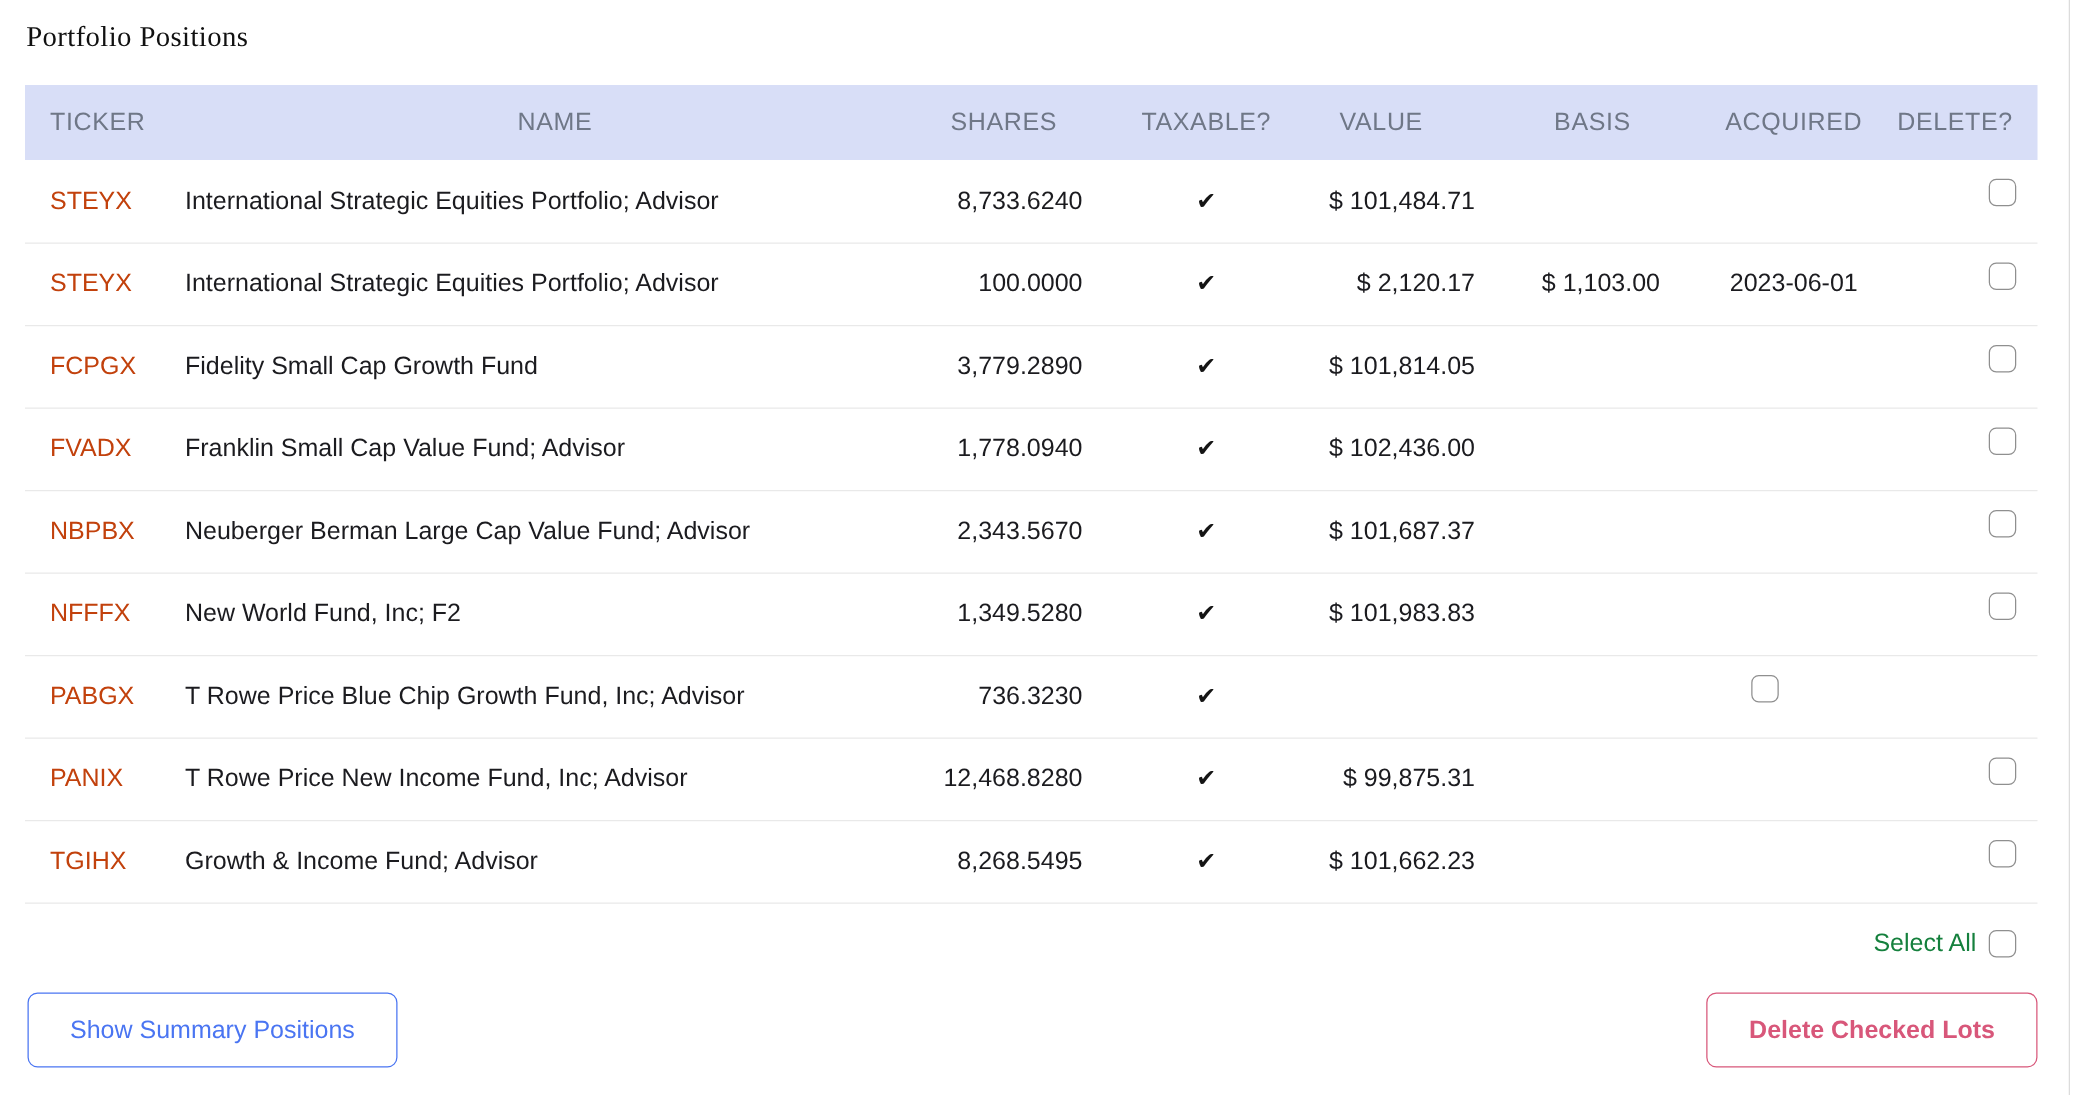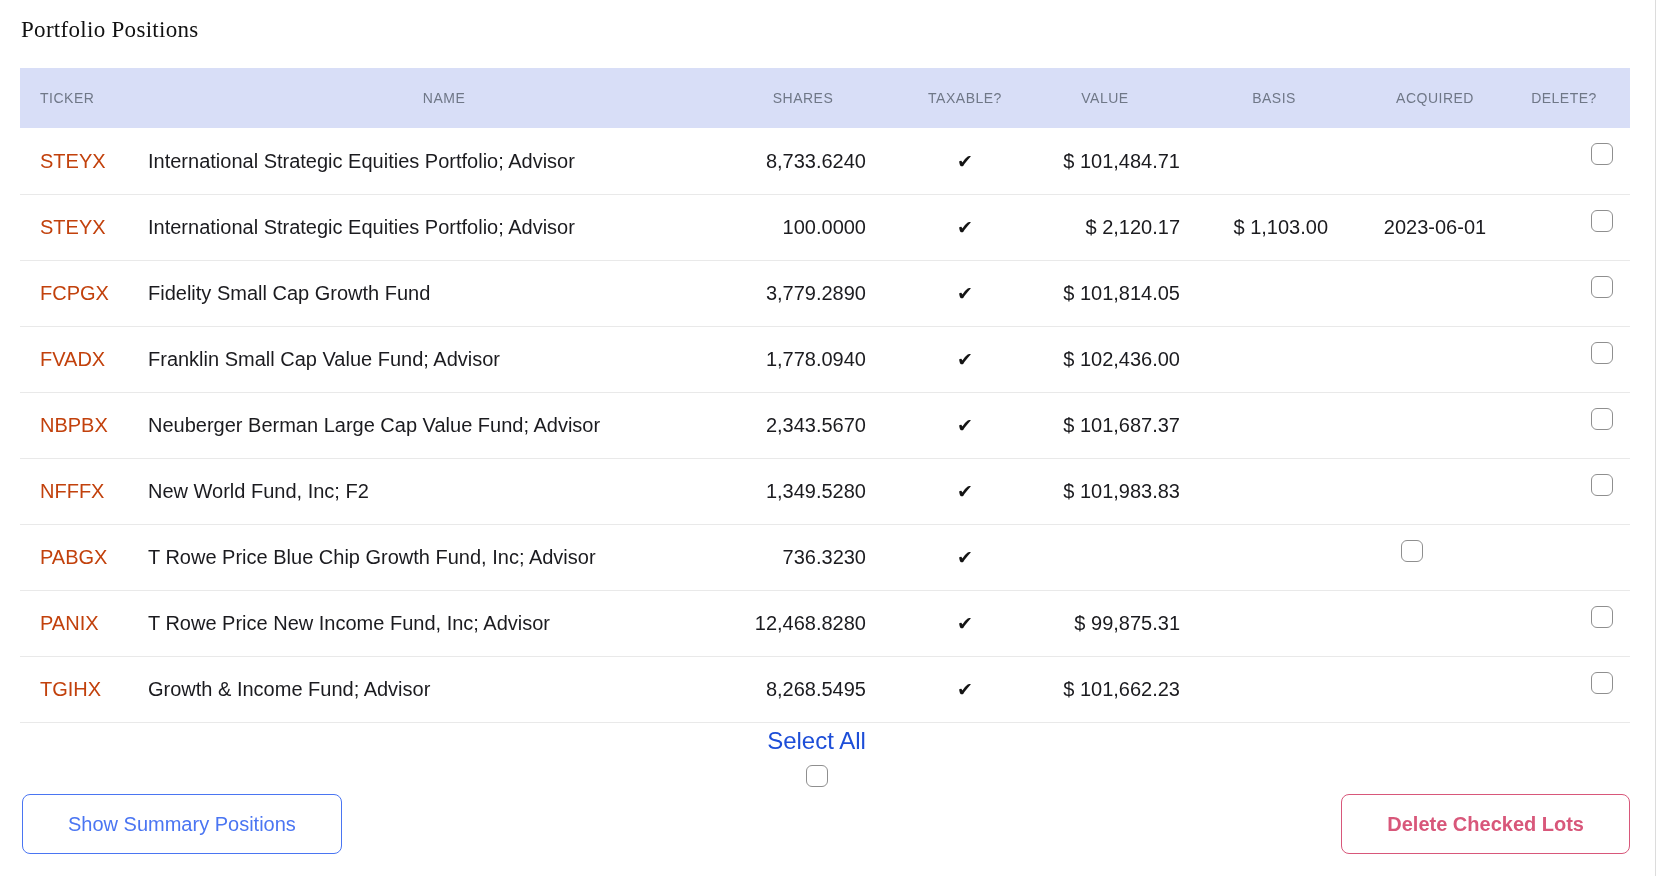--- a/index.html
+++ b/index.html
@@ -25,21 +25,21 @@
     color:#111111;
     letter-spacing:0.3px;
   }
   .table { width:1610px; margin:20px 40px 0 20px; }
   .thead {
     display:flex; align-items:center; height:60px;
     background:#d8def7;
   }
   .th {
     display:flex; align-items:center;
-    font-size:14px; color:#6f7787; letter-spacing:0.5px;
+    font-size:20px; color:#6f7787; letter-spacing:0.5px;
     height:100%;
   }
   .tr { display:flex; align-items:center; height:66px; }
   .tr + .tr { border-top:1px solid #e9e9e9; }
   .tbody { border-bottom:1px solid #e9e9e9; }
   .td { display:flex; align-items:center; font-size:20px; height:100%; }
 
   
   .col-ticker   { width:120px; padding-left:20px;  justify-content:flex-start; }
   .col-name     { width:600px; padding-left:8px;   justify-content:flex-start; }
@@ -61,29 +61,29 @@
     width:22px; height:22px;
     border:1.5px solid #8f8f8f; border-radius:6px;
     background:#ffffff; display:inline-block; cursor:pointer;
     flex:0 0 auto;
   }
   .tr .checkbox { transform:translateY(-7px); }
 
   .select-all-row {
     display:flex; align-items:center; justify-content:flex-end;
     height:64px; padding-right:17px; gap:10px;
-    font-size:24px; color:#1d4ed8;flex-direction:column;
+    font-size:20px; color:#15803d;
   }
   .actions {
     display:flex; justify-content:space-between; align-items:flex-start;
     margin:7px 40px 0 22px;
   }
   .btn {
     height:60px; display:flex; align-items:center;
-    padding:0 45px; border-radius:8px; background:#ffffff;
+    padding:0 33px; border-radius:8px; background:#ffffff;
     font-family:"Liberation Sans", sans-serif;
     font-size:20px; cursor:pointer;
   }
   .btn-blue { color:#4a75f2; border:1.5px solid #4a75f2; }
   .btn-pink { color:#d8577a; border:1.5px solid #d8577a;font-weight:bold; }
 </style>
 </head>
 <body>
 
 <div class="right-line"></div>

